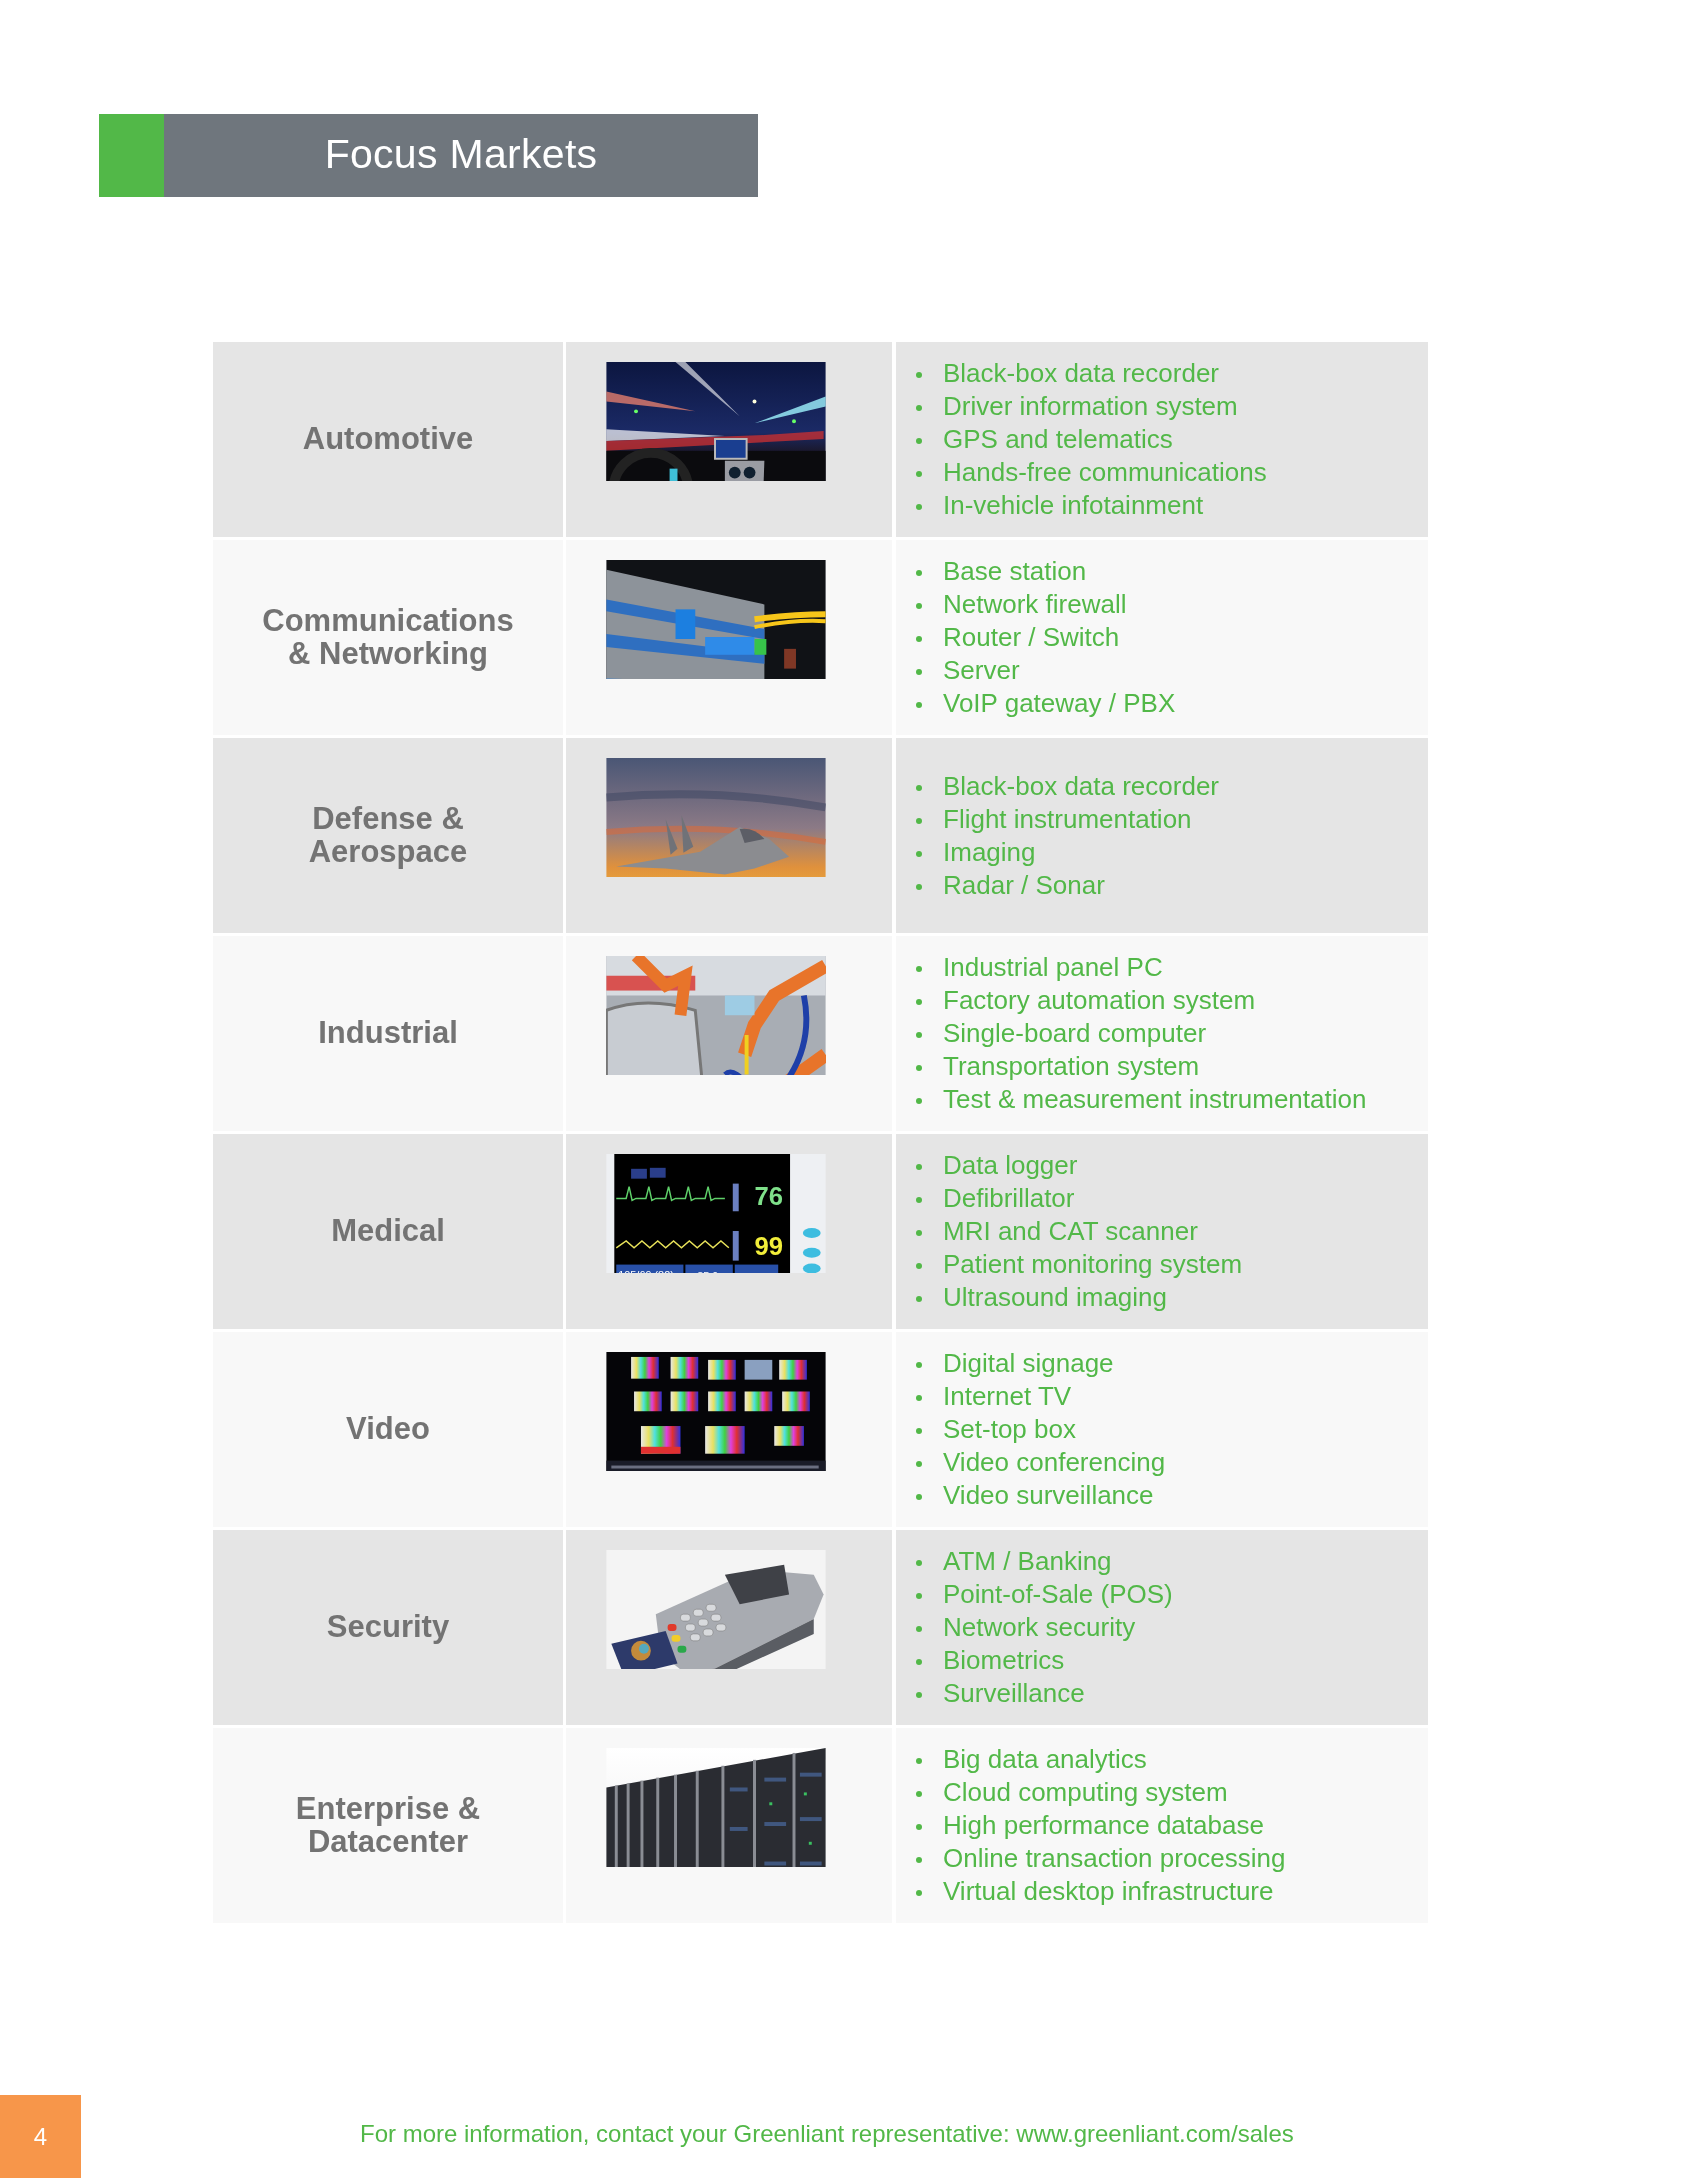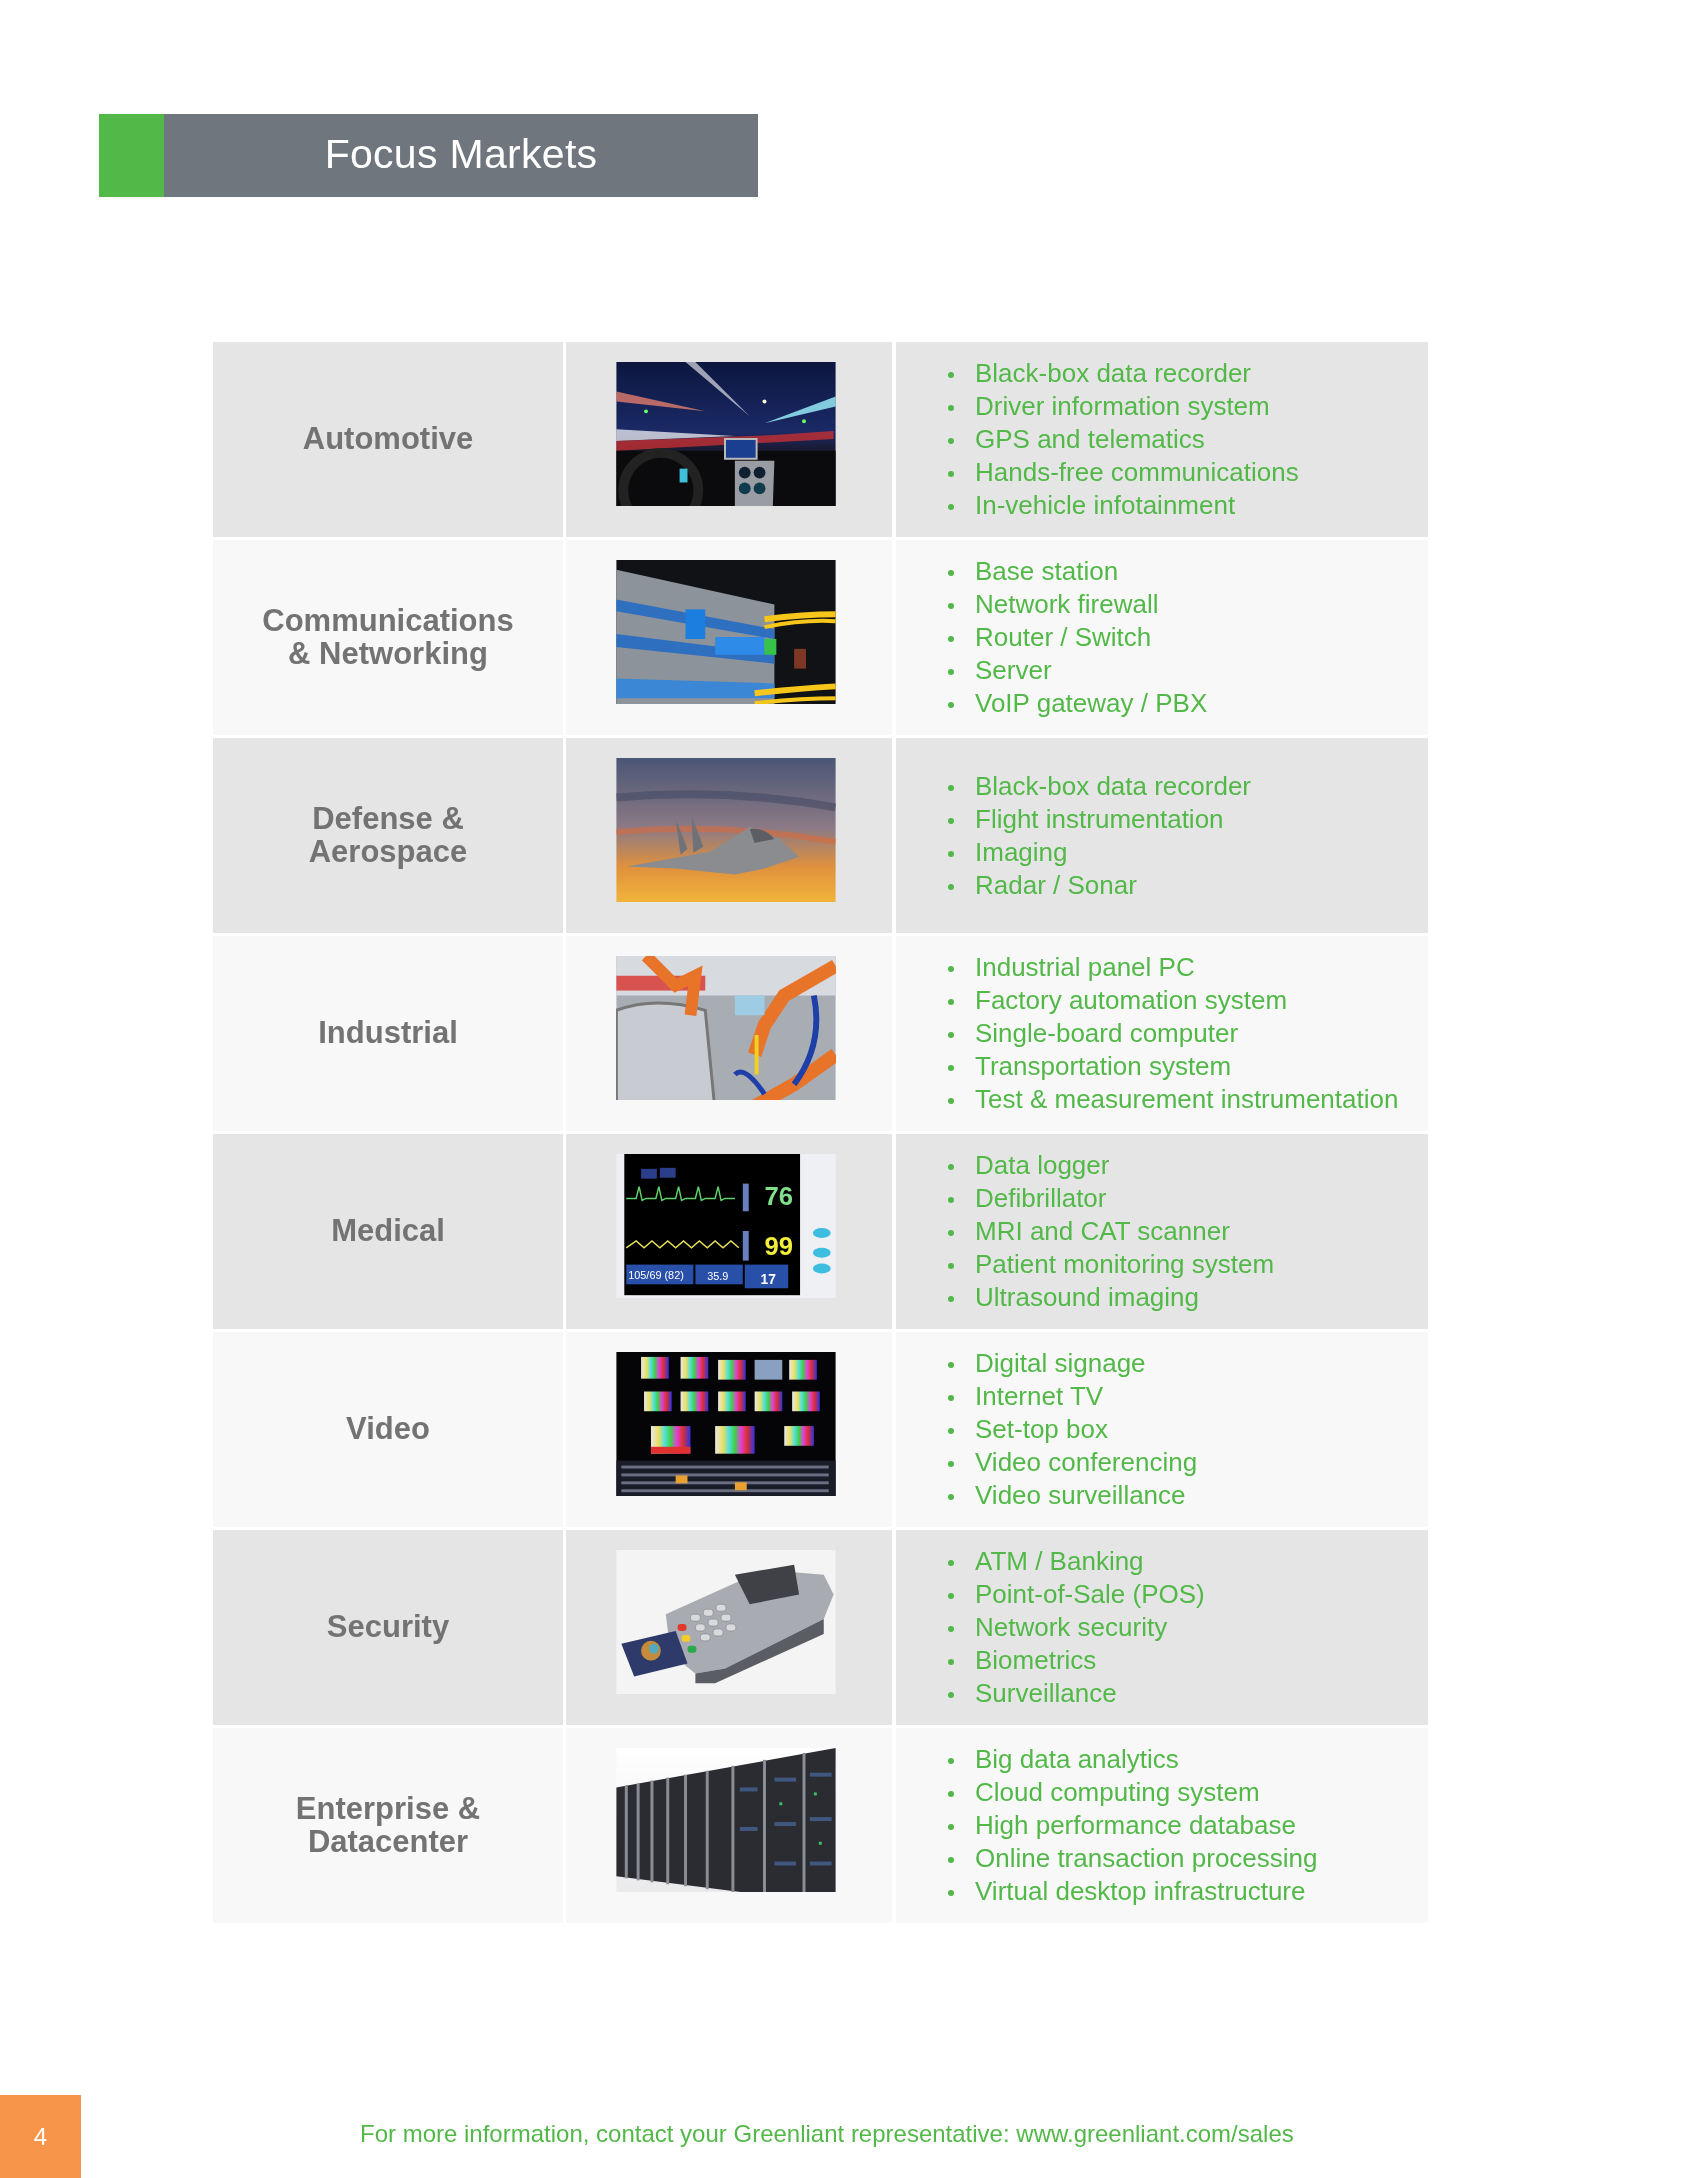--- a/index.html
+++ b/index.html
@@ -24,24 +24,24 @@
   .c2 { left:353px; width:326px; }
   .c3 { left:683px; width:532px; }
   .row.shade .cell { background:#e5e5e5; }
   .row.light .cell { background:#f8f8f8; }
   .label {
     position:absolute; inset:0; display:flex; align-items:center; justify-content:center;
     text-align:center; color:#737373; font-weight:bold; font-size:31px; line-height:33px;
     white-space:pre-line; padding-bottom:2px;
   }
   .photo {
-    position:absolute; left:50px; top:20px; width:220px; height:144px; overflow:hidden;
+    position:absolute; left:40px; top:20px; width:220px; height:119px; overflow:hidden;
   }
   .bullets {
-    position:absolute; left:52px; top:0; bottom:0; margin:0; padding:0; list-style:none;
+    position:absolute; left:20px; top:0; bottom:0; margin:0; padding:0; list-style:none;
     display:flex; flex-direction:column; justify-content:center;
   }
   .bullets li {
     color:#52b848; font-size:26px; line-height:33px; position:relative; padding-left:27px;
     white-space:nowrap;
   }
   .bullets li::before {
     content:""; position:absolute; left:0; top:15px; width:6px; height:6px; border-radius:50%;
     background:#52b848;
   }

